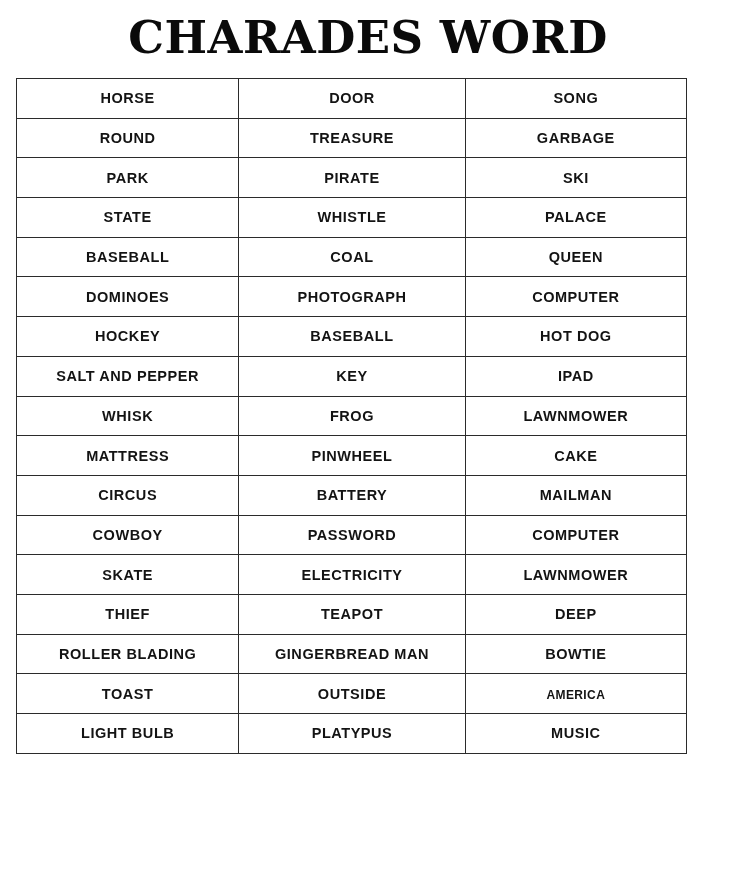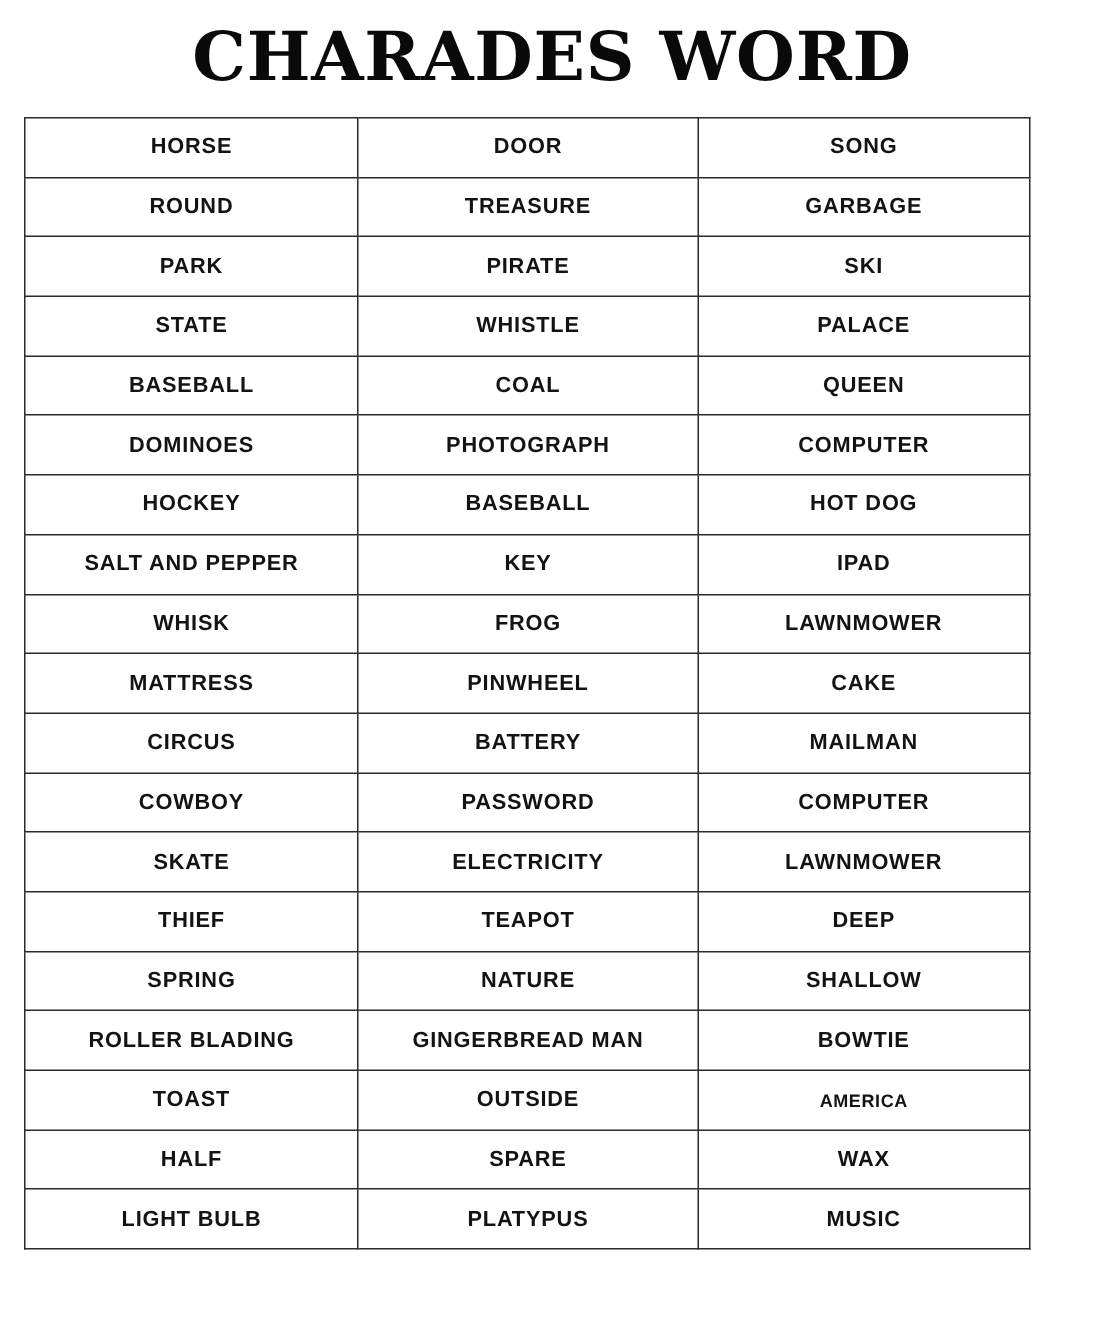--- a/index.html
+++ b/index.html
@@ -155,38 +155,28 @@
         <td>SKATE</td>
         <td>ELECTRICITY</td>
         <td>LAWNMOWER</td>
       </tr>
       <tr>
         <td>THIEF</td>
         <td>TEAPOT</td>
         <td>DEEP</td>
       </tr>
       <tr>
-        <td>SPRING</td>
-        <td>NATURE</td>
-        <td>SHALLOW</td>
-      </tr>
-      <tr>
         <td>ROLLER BLADING</td>
         <td>GINGERBREAD MAN</td>
         <td>BOWTIE</td>
       </tr>
       <tr>
         <td>TOAST</td>
         <td>OUTSIDE</td>
         <td class="smallcaps">America</td>
-      </tr>
-      <tr>
-        <td>HALF</td>
-        <td>SPARE</td>
-        <td>WAX</td>
       </tr>
       <tr>
         <td>LIGHT BULB</td>
         <td>PLATYPUS</td>
         <td>MUSIC</td>
       </tr>
     </tbody>
   </table>
 
 </div>

